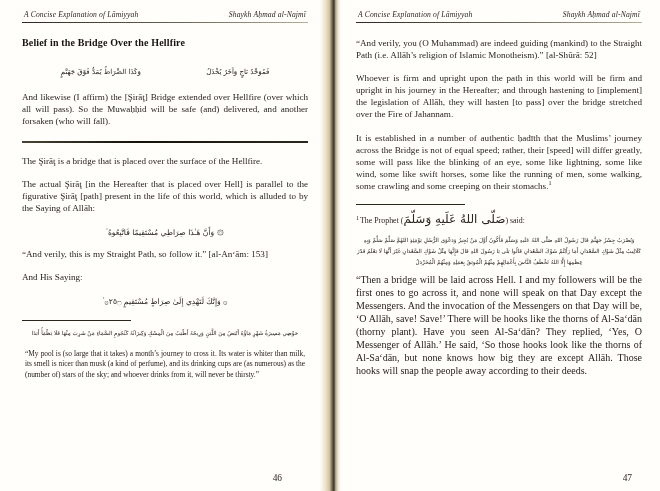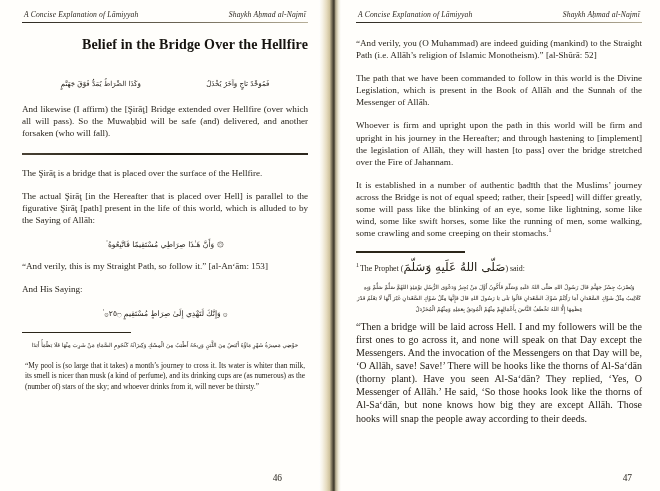--- a/index.html
+++ b/index.html
@@ -68,25 +68,25 @@
     padding: 0 2px 2px 2px;
   }
   .runhead-rule {
     height: 1px;
     background: linear-gradient(to right, #2e2a22, #6b6454 55%, #b6ae98);
     margin: 1px 0 14px 0;
   }
 
   
   .chapter-title {
-    text-align: right;
+    text-align: left;
     font-weight: bold;
-    font-size: 14px;
+    font-size: 10px;
     letter-spacing: 0.15px;
-    margin: 2px 0 26px 0;
+    margin: 2px 0 19px 0;
     color: #171410;
   }
 
   
   .ar {
     direction: rtl;
     unicode-bidi: bidi-override;
     font-family: "DejaVu Sans", sans-serif;
     color: #201c16;
     text-align: center;
@@ -244,21 +244,20 @@
     <div class="page-inner">
 
       <div class="runhead">
         <span>A Concise Explanation of Lāmiyyah</span>
         <span>Shaykh Aḥmad al-Najmī</span>
       </div>
       <div class="runhead-rule"></div>
 
       <p class="body">“And verily, you (O Muhammad) are indeed guiding (mankind) to the Straight Path (i.e. Allāh’s religion of Islamic Monotheism).” [al-Shūrā: 52]</p>
 
-      <p class="body">The path that we have been commanded to follow in this world is the Divine Legislation, which is present in the Book of Allāh and the Sunnah of the Messenger of Allāh.</p>
 
       <p class="body">Whoever is firm and upright upon the path in this world will be firm and upright in his journey in the Hereafter; and through hastening to [implement] the legislation of Allāh, they will hasten [to pass] over the bridge stretched over the Fire of Jahannam.</p>
 
       <p class="body"><span>It is established in a number of authentic ḥadīth that the Muslims’ journey across the Bridge is not of equal speed; rather, their [speed] will differ greatly, some will pass like the blinking of an eye, some like lightning, some like wind, some like swift horses, some like the running of men, some walking, some crawling and some creeping on their stomachs.</span><sup class="fnref">1</sup></p>
 
       <div class="fn-rule"></div>
 
       <div class="fn-text">
         <span class="fnmark">1</span><span>The Prophet (</span><span class="sm-ar-inline">صَلّى اللهُ عَلَيهِ وَسَلّمَ</span><span>) said:</span>
       </div>

